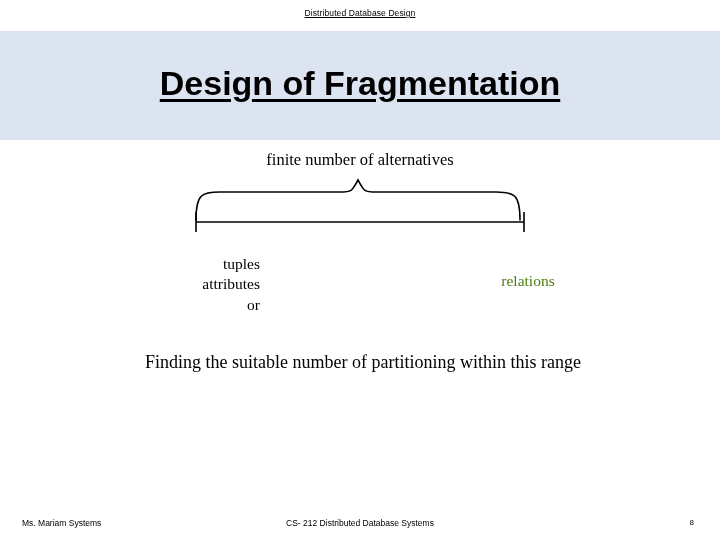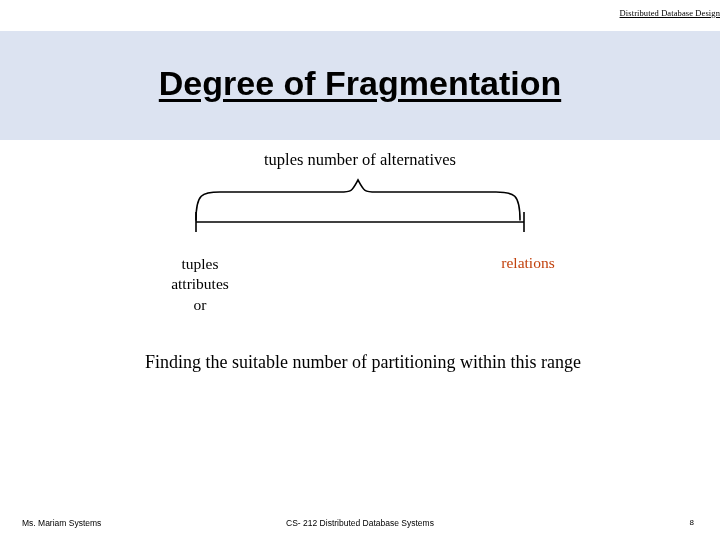--- a/index.html
+++ b/index.html
@@ -20,23 +20,23 @@
     top: 0;
     width: 720px;
     height: 540px;
   }
   
   .running-title {
     position: absolute;
     left: 0;
     top: 8px;
     width: 720px;
-    text-align: right;
+    text-align: center;
     font-size: 8.5px;
-    font-family: Liberation Serif, serif;
+    font-family: Liberation Sans, sans-serif;
     color: #000000;
     text-decoration: underline;
     letter-spacing: 0.1px;
   }
   
   .title-band {
     position: absolute;
     left: 0;
     top: 31px;
     width: 720px;
@@ -70,35 +70,35 @@
   .brace-svg {
     position: absolute;
     left: 180px;
     top: 178px;
   }
   .label-left {
     position: absolute;
     left: 140px;
     top: 254px;
     width: 120px;
-    text-align: center;
+    text-align: right;
     font-size: 15.5px;
     line-height: 1.32;
     font-family: "Liberation Serif", serif;
     color: #000000;
   }
   .label-right {
     position: absolute;
     left: 468px;
-    top: 254px;
+    top: 272px;
     width: 120px;
     text-align: center;
     font-size: 15.5px;
     font-family: "Liberation Serif", serif;
-    color: #c2410c;
+    color: #4d7c0f;
   }
   .body-text {
     position: absolute;
     left: 145px;
     top: 350px;
     width: 470px;
     font-size: 18px;
     line-height: 1.36;
     font-family: "Liberation Serif", serif;
     color: #000000;
@@ -132,23 +132,23 @@
   }
 </style>
 </head>
 <body>
 
 <div class="slide">
 
   <div class="running-title">Distributed Database Design</div>
 
   <div class="title-band"></div>
-  <div class="title-text">Degree of Fragmentation</div>
+  <div class="title-text">Design of Fragmentation</div>
 
-  <div class="alt-label">tuples number of alternatives</div>
+  <div class="alt-label">finite number of alternatives</div>
 
   <svg class="brace-svg" width="360" height="60" viewBox="0 0 360 60">
 
     <path d="M 16 42 C 16 16, 22 14, 40 14 L 160 14 C 172 14, 172 13, 178 2 C 184 13, 184 14, 196 14 L 316 14 C 334 14, 340 16, 340 42" fill="none" stroke="#000000" stroke-width="1.6" stroke-linecap="round"></path>
 
     <line x1="16" y1="44" x2="344" y2="44" stroke="#000000" stroke-width="1.6"></line>
     <line x1="16" y1="34" x2="16" y2="54" stroke="#000000" stroke-width="1.6"></line>
     <line x1="344" y1="34" x2="344" y2="54" stroke="#000000" stroke-width="1.6"></line>
   </svg>
 

